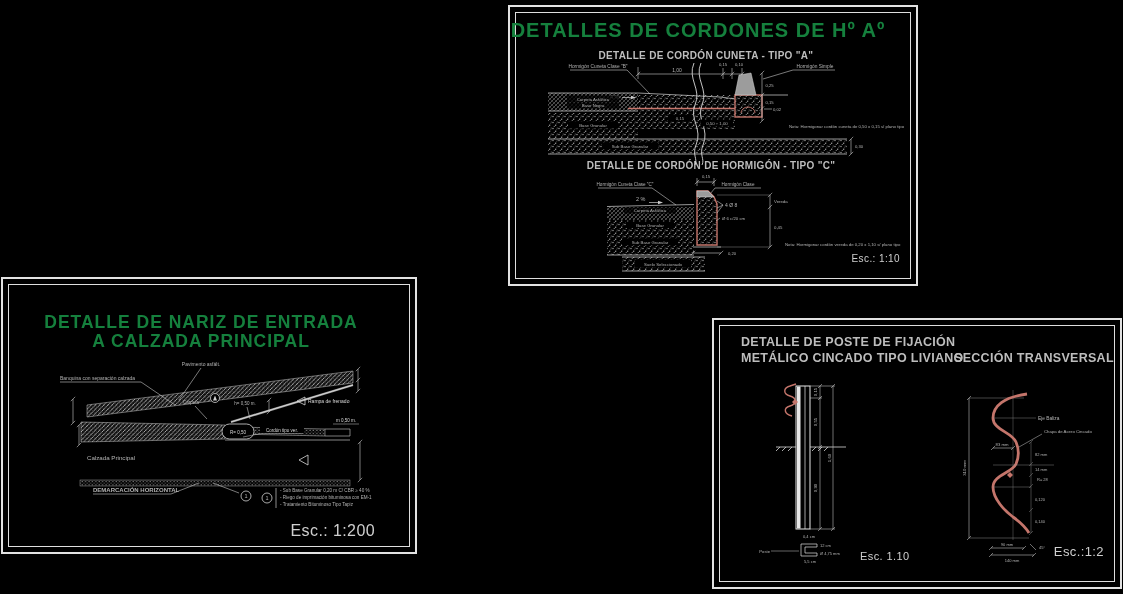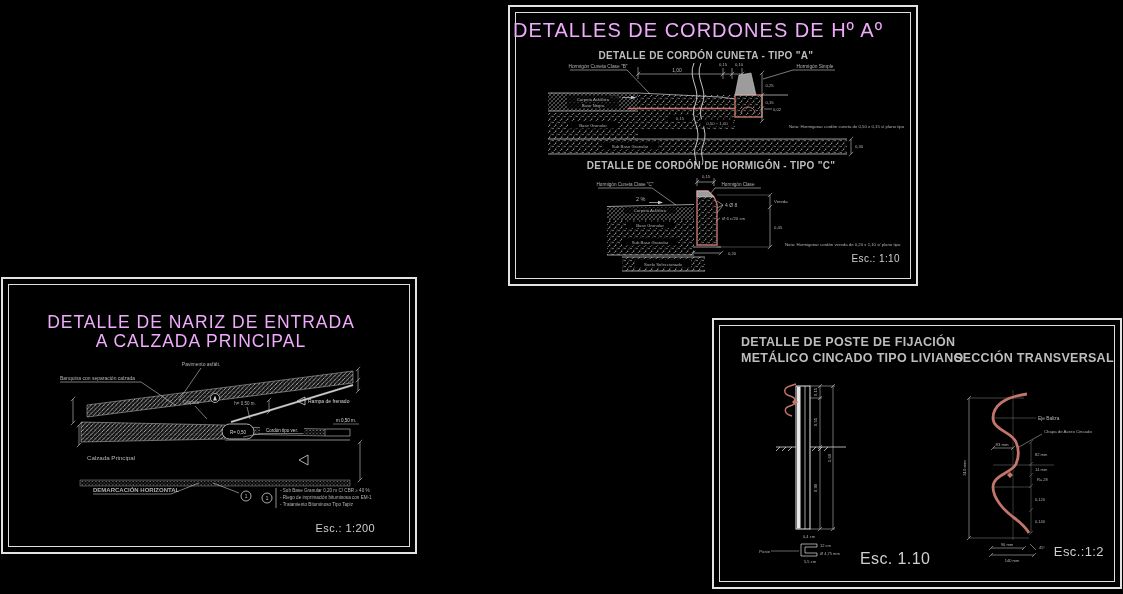--- a/index.html
+++ b/index.html
@@ -1,21 +1,21 @@
 <!DOCTYPE html>
 <html><head>
 <meta charset="utf-8">
 <style>
   html,body{margin:0;padding:0;background:#000;}
   #canvas{position:relative;width:1123px;height:594px;background:#000;overflow:hidden;
           font-family:"Liberation Sans",sans-serif;}
   .panel{position:absolute;border:2px solid #e2e2e2;background:#000;}
   .panel .inner{position:absolute;inset:5px;border:1px solid #dedede;pointer-events:none;}
   .abs{position:absolute;}
-  .big-title{font-weight:normal;color:#f0abfc;letter-spacing:1px;text-align:center;white-space:nowrap;}
+  .big-title{font-weight:bold;color:#15803d;letter-spacing:1px;text-align:center;white-space:nowrap;}
   .sub{font-weight:bold;color:#bdbdbd;text-align:center;letter-spacing:.3px;}
   .scale{font-weight:normal;color:#cfcfcf;letter-spacing:.4px;}
   svg{overflow:visible;}
   svg text{fill:#b3b3b3;font-family:"Liberation Sans",sans-serif;}
   svg text.wh{fill:#d9d9d9;}
 </style>
 </head>
 <body>
 
 <div id="canvas">
@@ -191,21 +191,21 @@
         <text x="275" y="239" font-size="4.3">Nota: Hormigonar cordón vereda de 0,20 x 1,10 s/ plano tipo</text>
       </g>
     </svg>
   </div>
 
   
   <div class="panel" style="left:1px;top:277px;width:412px;height:273px">
     <div class="inner"></div>
     <div class="abs big-title" style="left:0;right:16px;top:52px;font-size:17.5px">A CALZADA PRINCIPAL</div>
     <div class="abs big-title" style="left:0;right:16px;top:33px;font-size:17.5px">DETALLE DE NARIZ DE ENTRADA</div>
-    <div class="abs scale" style="right:40px;top:243px;font-size:11px">Esc.: 1:200</div>
+    <div class="abs scale" style="right:40px;top:243px;font-size:16px">Esc.: 1:200</div>
 
     <svg class="abs" style="left:0;top:0" width="412" height="273" viewBox="0 0 412 273">
       <g>
         <polygon points="84,126 350,92 350,104 84,138" fill="url(#dg)" stroke="#c8c8c8" stroke-width="0.5"></polygon>
         <polygon points="78,143 222,146 222,160 78,163" fill="url(#dg)" stroke="#c8c8c8" stroke-width="0.5"></polygon>
 
         <path d="M228,143 L350,106" stroke="#9a9a9a" stroke-width="2.2" fill="none"></path>
         <path d="M228,143 L350,106" stroke="#ededed" stroke-width="0.7" fill="none"></path>
 
         <polygon points="232,148 322,150 322,157 232,155" fill="url(#dt)" stroke="#cfcfcf" stroke-width="0.5"></polygon>
@@ -297,21 +297,21 @@
       </g>
     </svg>
   </div>
 
   
   <div class="panel" style="left:712px;top:318px;width:406px;height:267px">
     <div class="inner"></div>
     <div class="abs sub" style="left:27px;top:31px;font-size:12.5px;text-align:left">METÁLICO CINCADO TIPO LIVIANO</div>
     <div class="abs sub" style="left:27px;top:15px;font-size:12.5px;text-align:left">DETALLE DE POSTE DE FIJACIÓN</div>
     <div class="abs sub" style="left:240px;top:31px;font-size:12.5px;text-align:right">SECCIÓN TRANSVERSAL</div>
-    <div class="abs scale" style="left:146px;top:230px;font-size:16px">Esc. 1.10</div>
+    <div class="abs scale" style="left:146px;top:230px;font-size:11px">Esc. 1.10</div>
     <div class="abs scale" style="right:16px;top:224px;font-size:13px">Esc.:1:2</div>
 
     <svg class="abs" style="left:0;top:0" width="406" height="267" viewBox="0 0 406 267">
 
       <g>
         <rect x="82" y="66" width="14" height="143" fill="#000" stroke="#e8e8e8" stroke-width="1"></rect>
         <rect x="83" y="66.5" width="3.5" height="142" fill="#e8e8e8"></rect>
         <path d="M91,66 V209" stroke="#e8e8e8" stroke-width="0.7"></path>
 
         <path d="M78,96 C70,94 69,88 76,86 C83,84 83,78 76,76 C69,74 69,68 76,66 L82,64" stroke="#c4756b" stroke-width="1.4" fill="none"></path>

